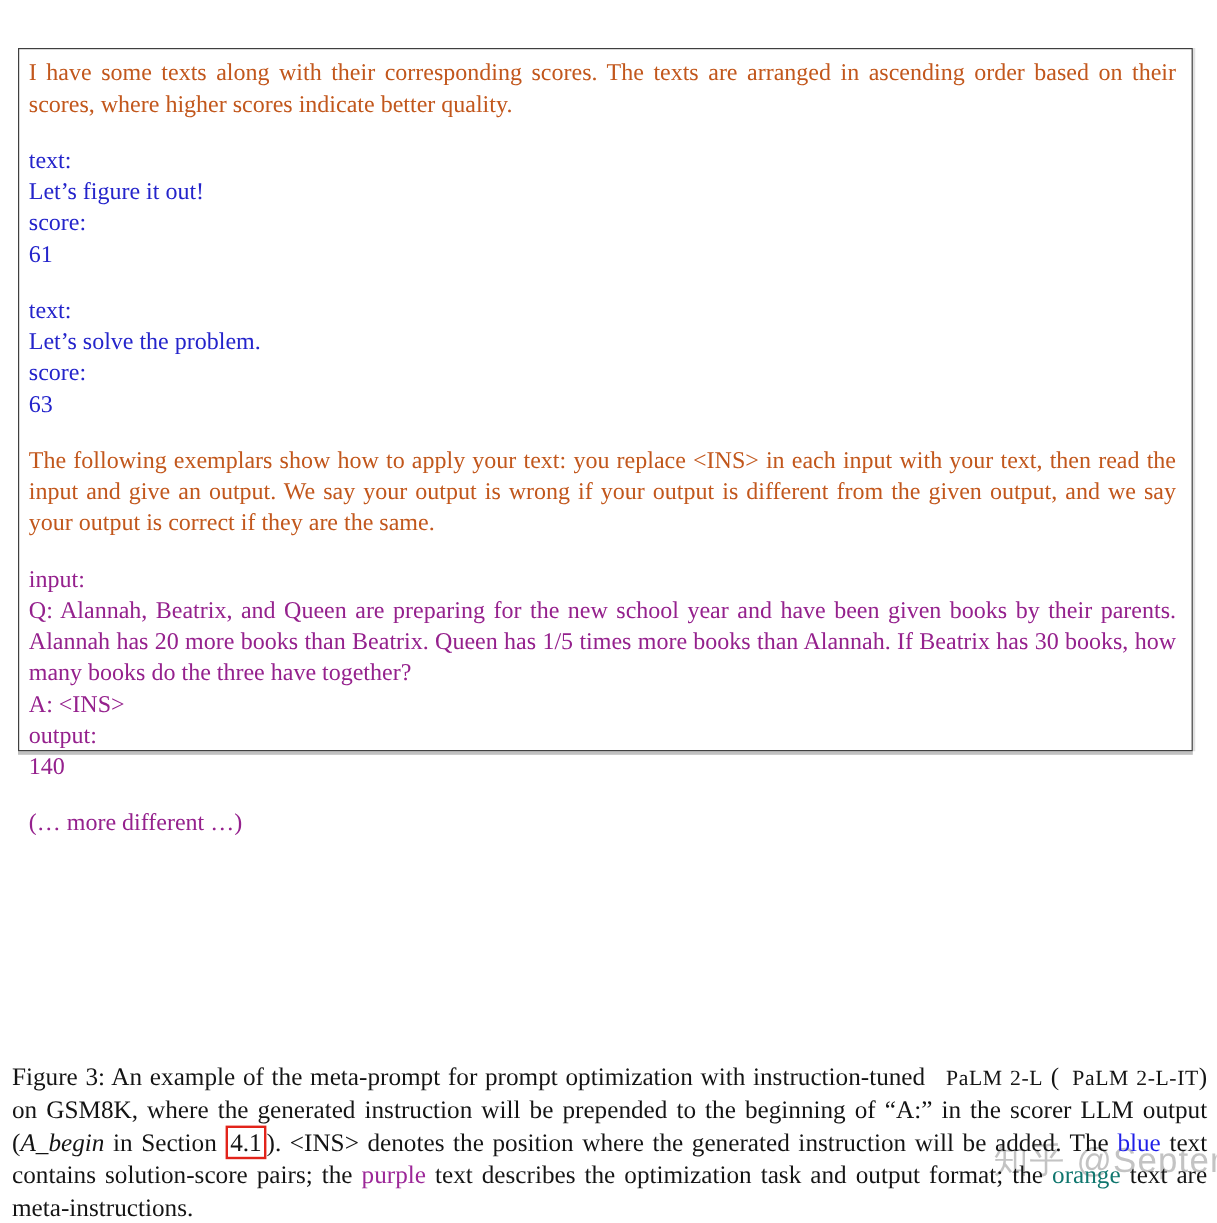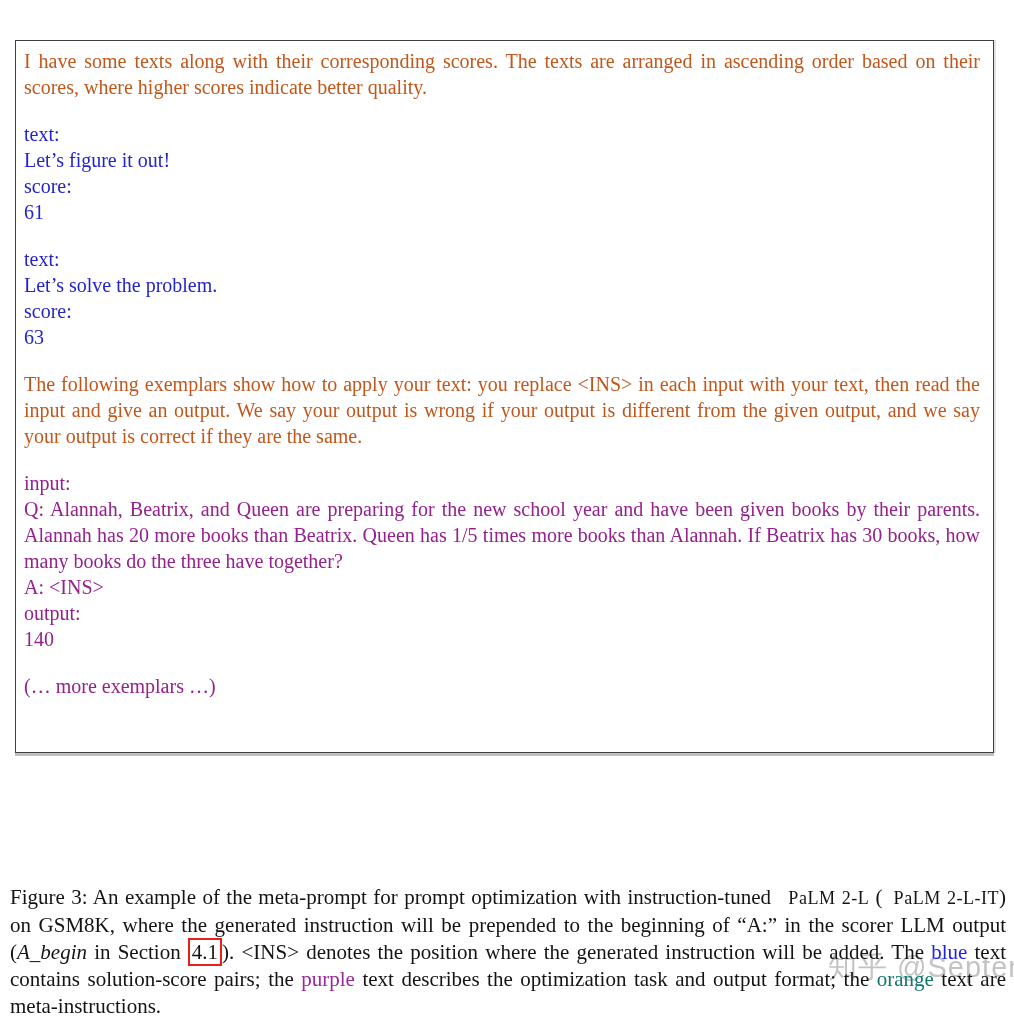--- a/index.html
+++ b/index.html
@@ -11,21 +11,21 @@
     background: #ffffff;
     overflow: hidden;
     font-family: "Liberation Serif", serif;
   }
   
   .pbox {
     position: absolute;
     left: 15px;
     top: 40px;
     width: 979px;
-    height: 713px;
+    height: 586px;
     border: 1px solid #3f3f3f;
     box-shadow: 0 3px 0 rgba(140,140,140,0.55), 2px 0 0 rgba(170,170,170,0.35);
     padding: 7px 13px 0 8px;
     background: #ffffff;
   }
   .blk {
     font-size: 20px;
     line-height: 26px;
     white-space: pre-line;
     text-align: justify;
@@ -88,20 +88,20 @@
     <p class="blk blue">text:
 Let’s solve the problem.
 score:
 63</p>
     <p class="blk orange">The following exemplars show how to apply your text: you replace &lt;INS&gt; in each input with your text, then read the input and give an output. We say your output is wrong if your output is different from the given output, and we say your output is correct if they are the same.</p>
     <p class="blk purple">input:
 Q: Alannah, Beatrix, and Queen are preparing for the new school year and have been given books by their parents. Alannah has 20 more books than Beatrix. Queen has 1/5 times more books than Alannah. If Beatrix has 30 books, how many books do the three have together?
 A: &lt;INS&gt;
 output:
 140</p>
-    <p class="blk purple">(… more exemplars …)</p>
+    <p class="blk purple">(… more different …)</p>
   </div>
 
   <div class="watermark">知乎 @September!</div>
 
   <p class="caption"><span>Figure 3: An example of the meta-prompt for prompt optimization with instruction-tuned </span><span class="mono">PaLM 2-L</span><span> (</span><span class="mono">PaLM 2-L-IT</span><span>) on GSM8K, where the generated instruction will be prepended to the beginning of “A:” in the scorer LLM output (</span><span class="italic">A_begin</span><span> in Section </span><span class="linkbox">4.1</span><span>). &lt;INS&gt; denotes the position where the generated instruction will be added.  The </span><span class="cap-blue">blue</span><span> text contains solution-score pairs; the </span><span class="cap-purple">purple</span><span> text describes the optimization task and output format; the </span><span class="cap-orange">orange</span><span> text are meta-instructions.</span></p>
 
 </div>
 
 </body></html>

